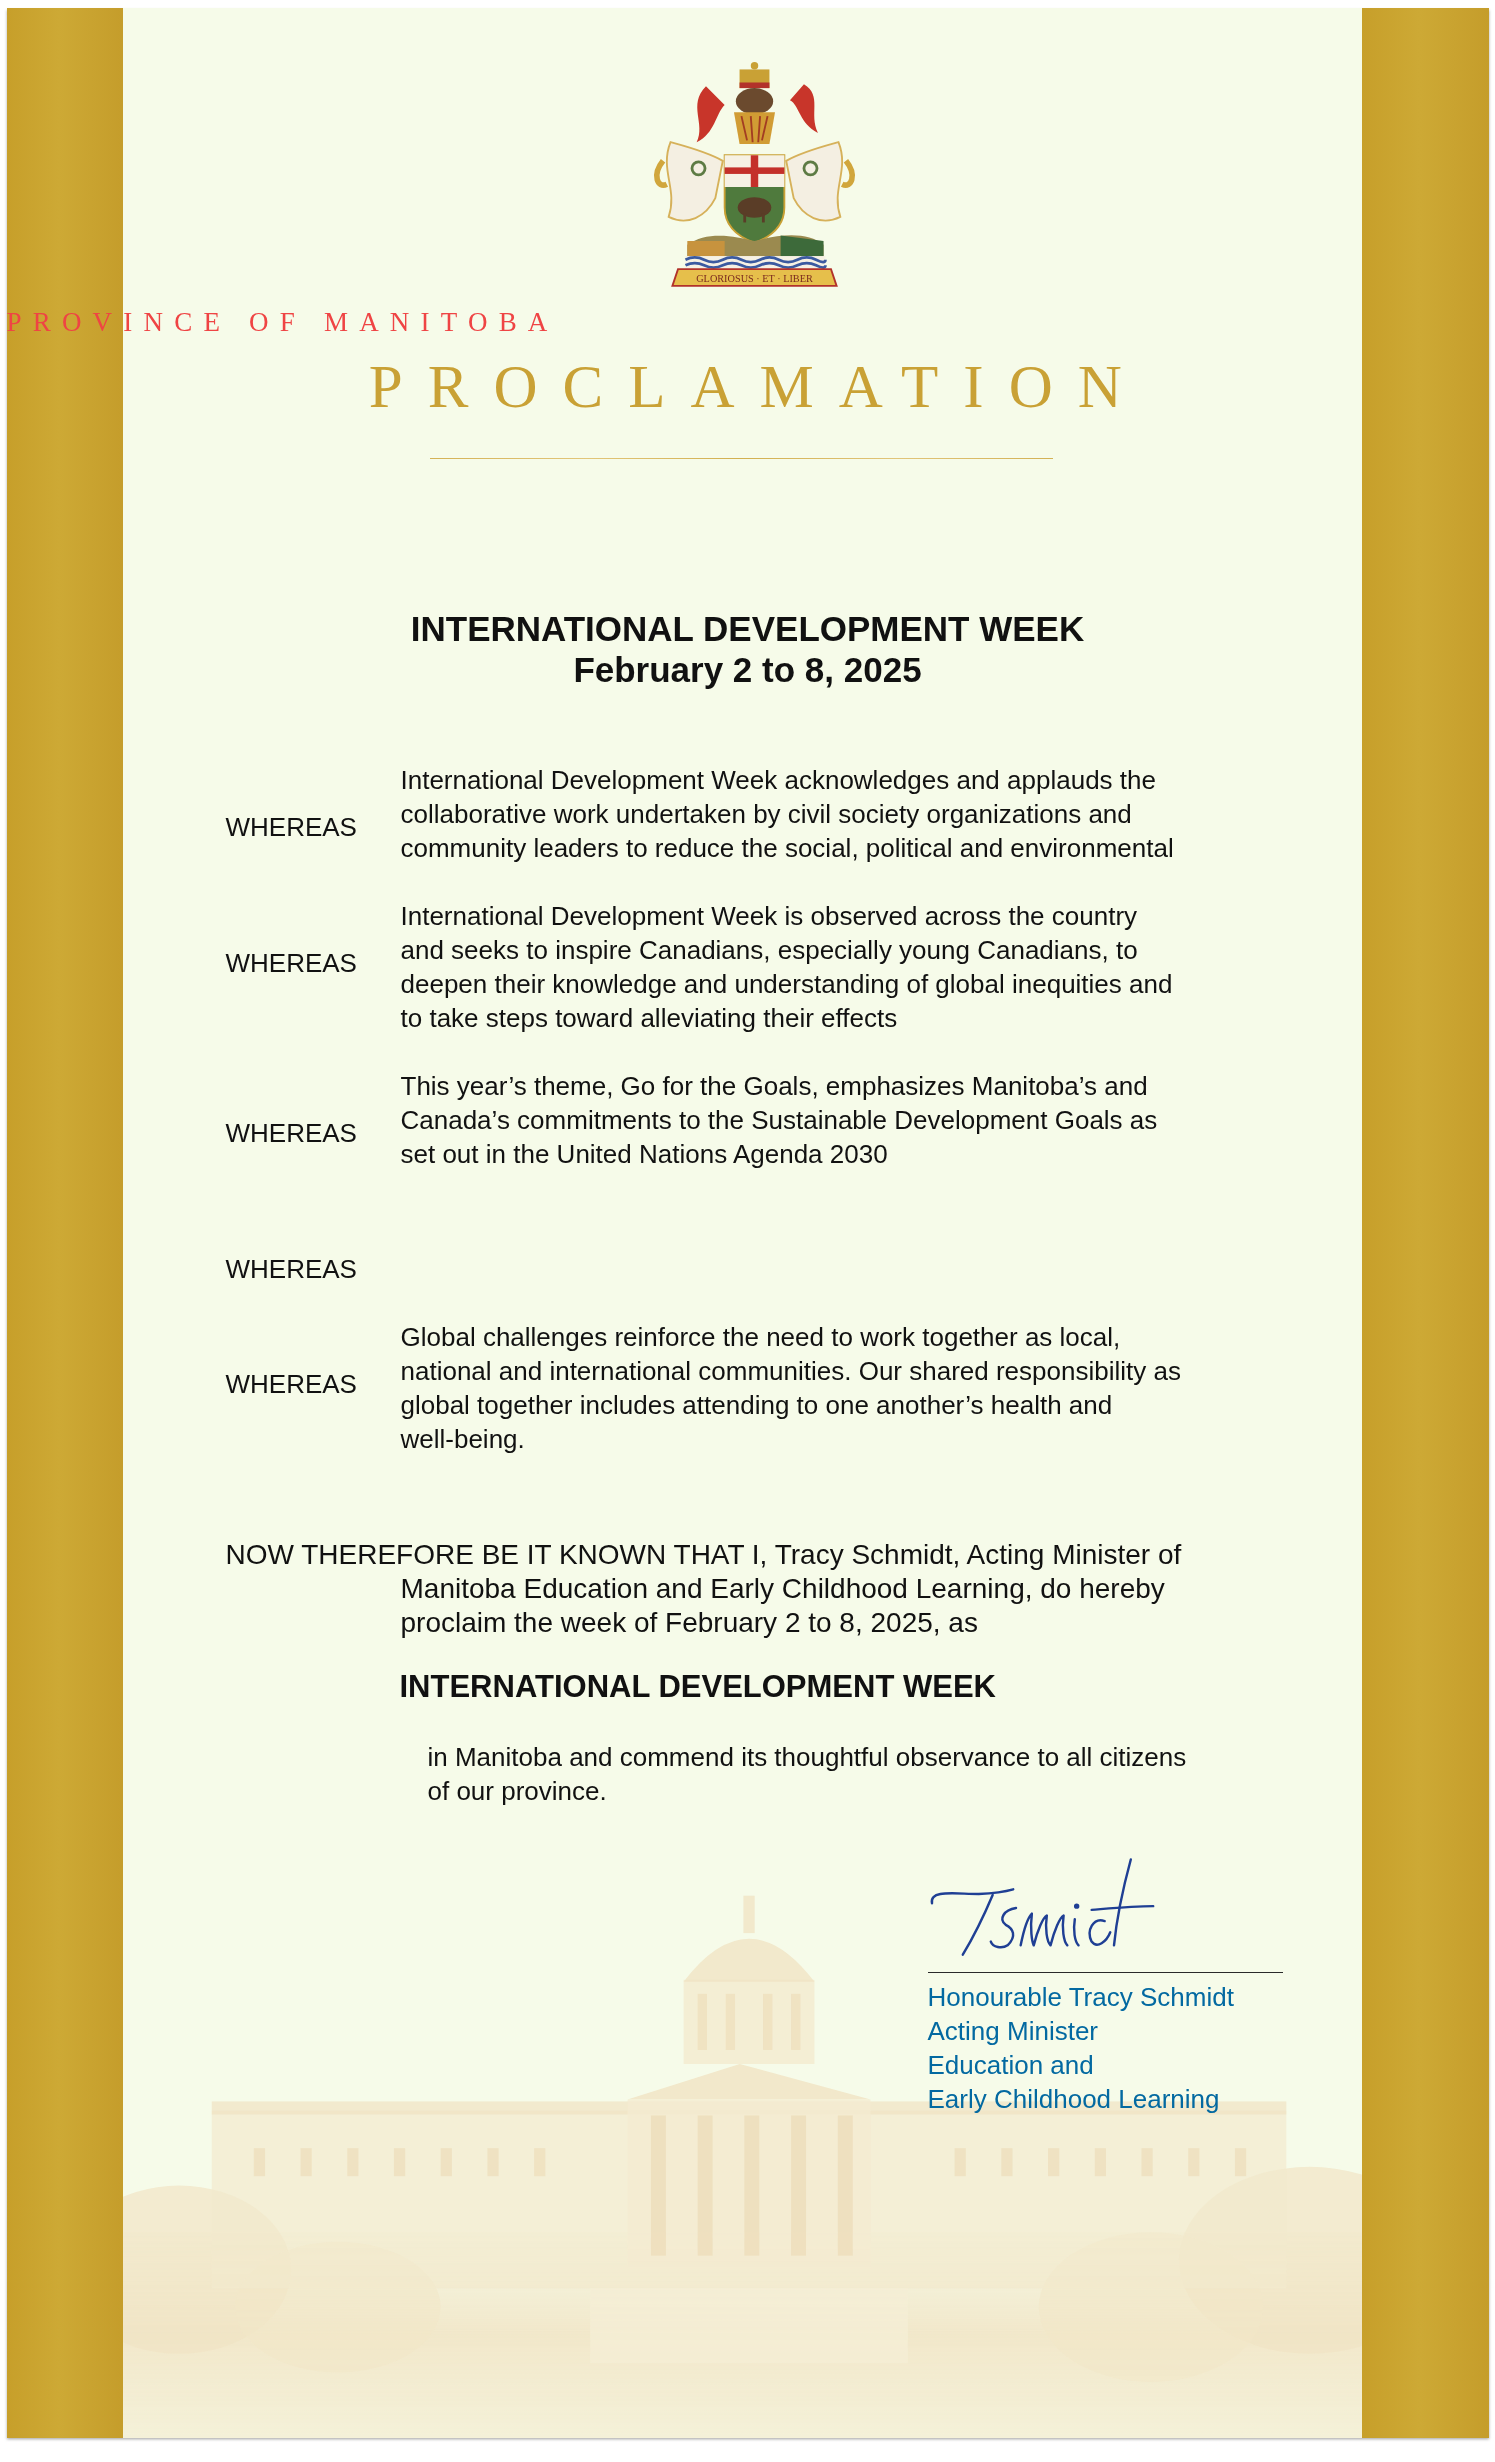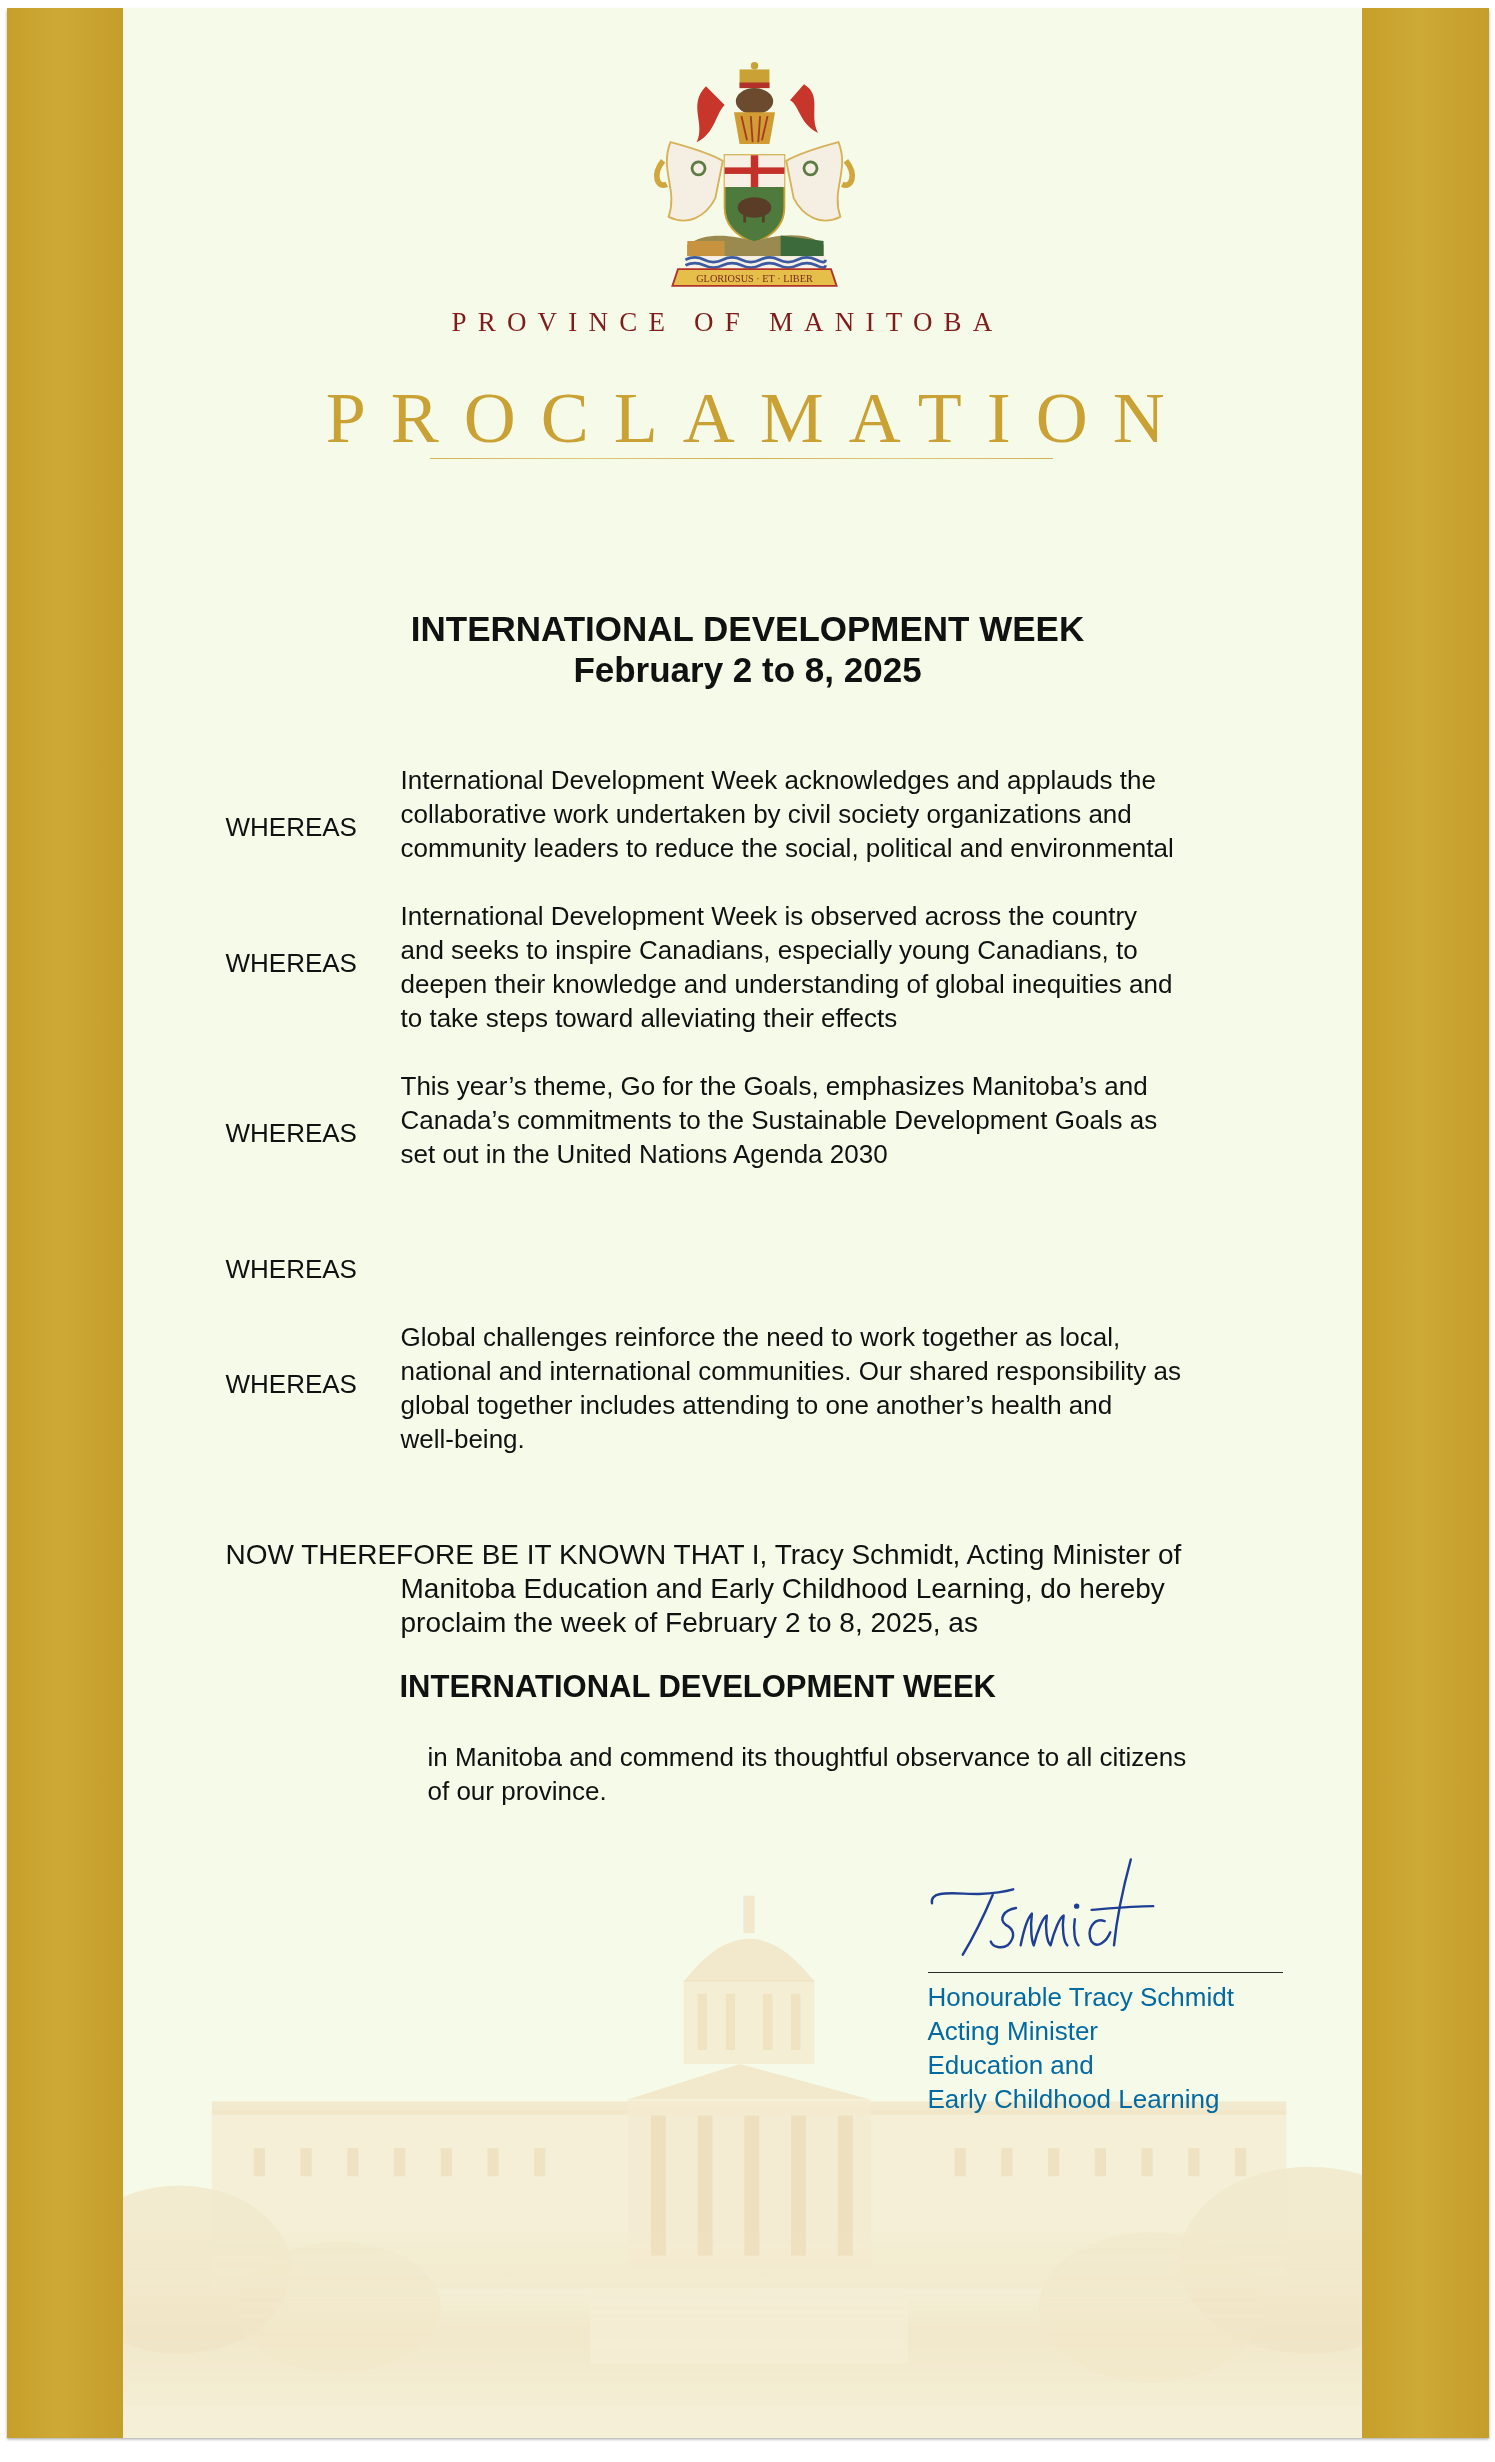--- a/index.html
+++ b/index.html
@@ -20,27 +20,27 @@
   .band.left { left: 0; }
   .band.right { left: 1355px; width: 127px; }
 
   
   .watermark { position: absolute; left: 116px; top: 1869px; width: 1239px; height: 561px; opacity: 0.55; }
 
   
   .crest { position: absolute; left: 643px; top: 50px; width: 209px; height: 230px; }
 
   .province {
-    position: absolute; left: 0; width: 1442px; top: 299px; text-align: center;
-    font-family: "Liberation Serif", serif; font-size: 27px; letter-spacing: 11.2px; color: #7f1d1d;
+    position: absolute; left: 0; width: 1442px; top: 299px; 
+    font-family: "Liberation Serif", serif; font-size: 27px; letter-spacing: 11.2px; color: #ef4444;
   }
   .proclamation {
     position: absolute; left: 0; width: 1482px; top: 348px; text-align: center;
-    font-family: "Liberation Serif", serif; font-size: 72px; letter-spacing: 25px; color: #c9a135;
-    line-height: 1; padding-left: 20.6px; box-sizing: border-box; margin-top: 26px;
+    font-family: "Liberation Serif", serif; font-size: 61px; letter-spacing: 25px; color: #c9a135;
+    line-height: 1; padding-left: 20.6px; box-sizing: border-box;
   }
   .rule {
     position: absolute; left: 423px; top: 450px; width: 623px; height: 1.9px;
     background: linear-gradient(90deg, #d4b256, #e2c67a, #d2b050, #e1c57a, #d3b155);
   }
 
   .title-block { position: absolute; left: 0; width: 1482px; top: 600px; text-align: center; font-weight: bold; }
   .title-block .t1 { font-size: 35px; line-height: 41px; }
   .title-block .t2 { font-size: 35px; line-height: 41px; }
 

